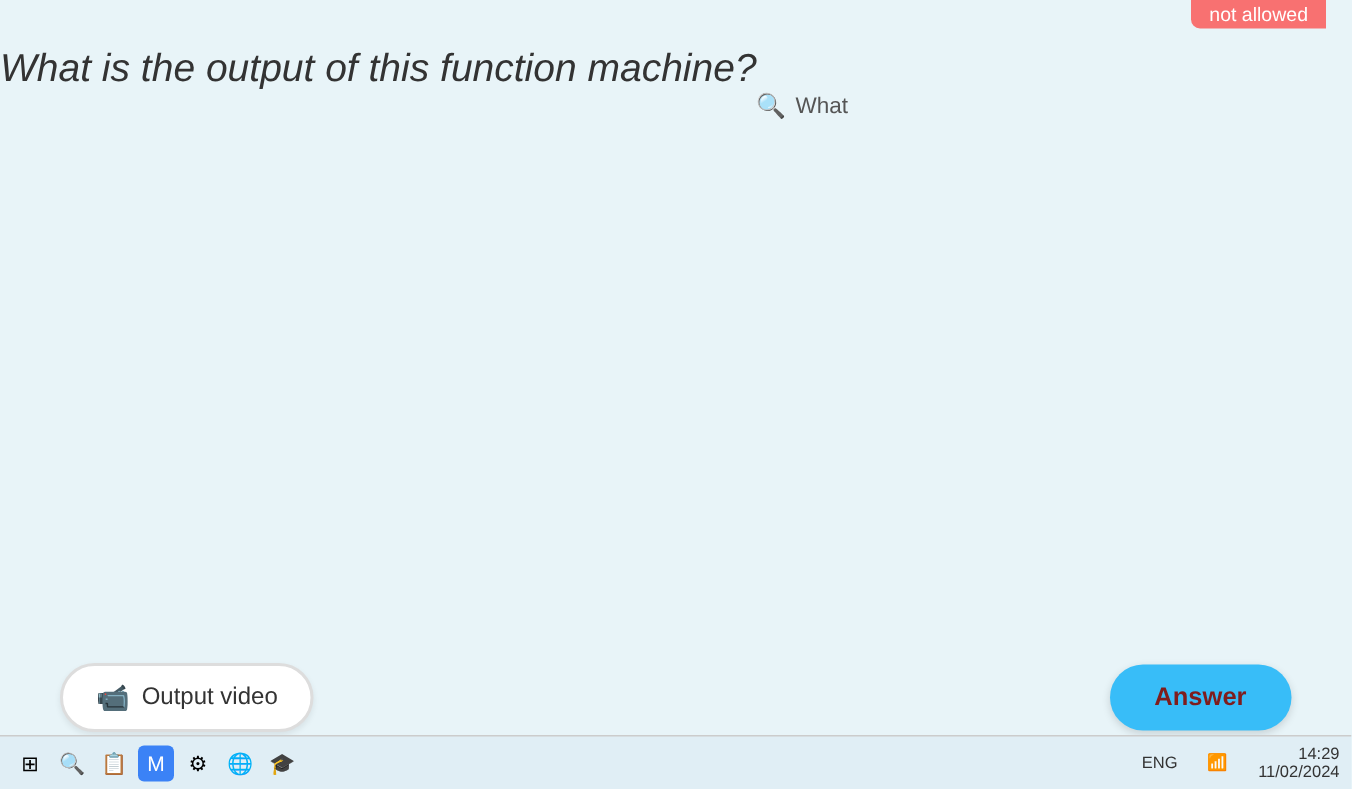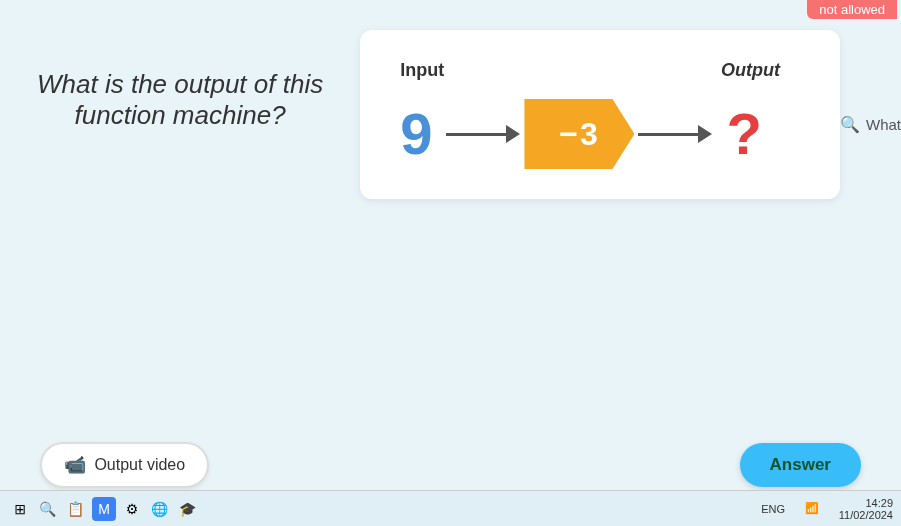--- a/index.html
+++ b/index.html
@@ -9,21 +9,21 @@
       height: 526px;
       background: #e8f4f8;
       font-family: 'Segoe UI', Arial, sans-serif;
       overflow: hidden;
       position: relative;
     }
 
     .top-bar {
       position: absolute;
       top: 0;
-      right: 4px;
+      right: 17px;
       background: #f87171;
       color: white;
       padding: 2px 12px;
       font-size: 13px;
       border-bottom-left-radius: 6px;
     }
 
     .main-content {
       display: flex;
       flex-direction: row;
@@ -186,21 +186,21 @@
     .video-icon {
       font-size: 18px;
     }
 
     .answer-btn {
       background: #38bdf8;
       border: none;
       border-radius: 24px;
       padding: 12px 30px;
       font-size: 17px;
-      color: #14532d;
+      color: #7f1d1d;
       cursor: pointer;
       font-weight: 600;
       box-shadow: 0 2px 6px rgba(0,0,0,0.15);
     }
 
     .taskbar {
       position: absolute;
       bottom: 0;
       left: 0;
       right: 0;
@@ -251,48 +251,20 @@
 </head>
 <body>
 
 <div class="top-bar">
   <span>not allowed</span>
 </div>
 
 <div class="main-content">
   <div class="question-title">What is the output of this function machine?</div>
 
-  <div class="function-machine-container">
-    <div class="input-label">Input</div>
-    <div class="output-label">Output</div>
-
-    <div class="machine-row">
-      <div class="input-number">9</div>
-
-      <div class="arrow-line">
-        <div class="arrow-shaft"></div>
-        <div class="arrow-head"></div>
-      </div>
-
-      <div class="function-box">
-        <div class="pentagon">
-          <span class="pentagon-text">
-            <span>−</span><span>3</span>
-          </span>
-        </div>
-      </div>
-
-      <div class="arrow-line2">
-        <div class="arrow-shaft"></div>
-        <div class="arrow-head"></div>
-      </div>
-
-      <div class="output-question">?</div>
-    </div>
-  </div>
 
   <div class="zoom-row">
     <span class="zoom-icon">🔍</span>
     <span>What</span>
   </div>
 </div>
 
 <div class="bottom-bar">
   <button class="watch-video-btn">
     <span class="video-icon">📹</span>

